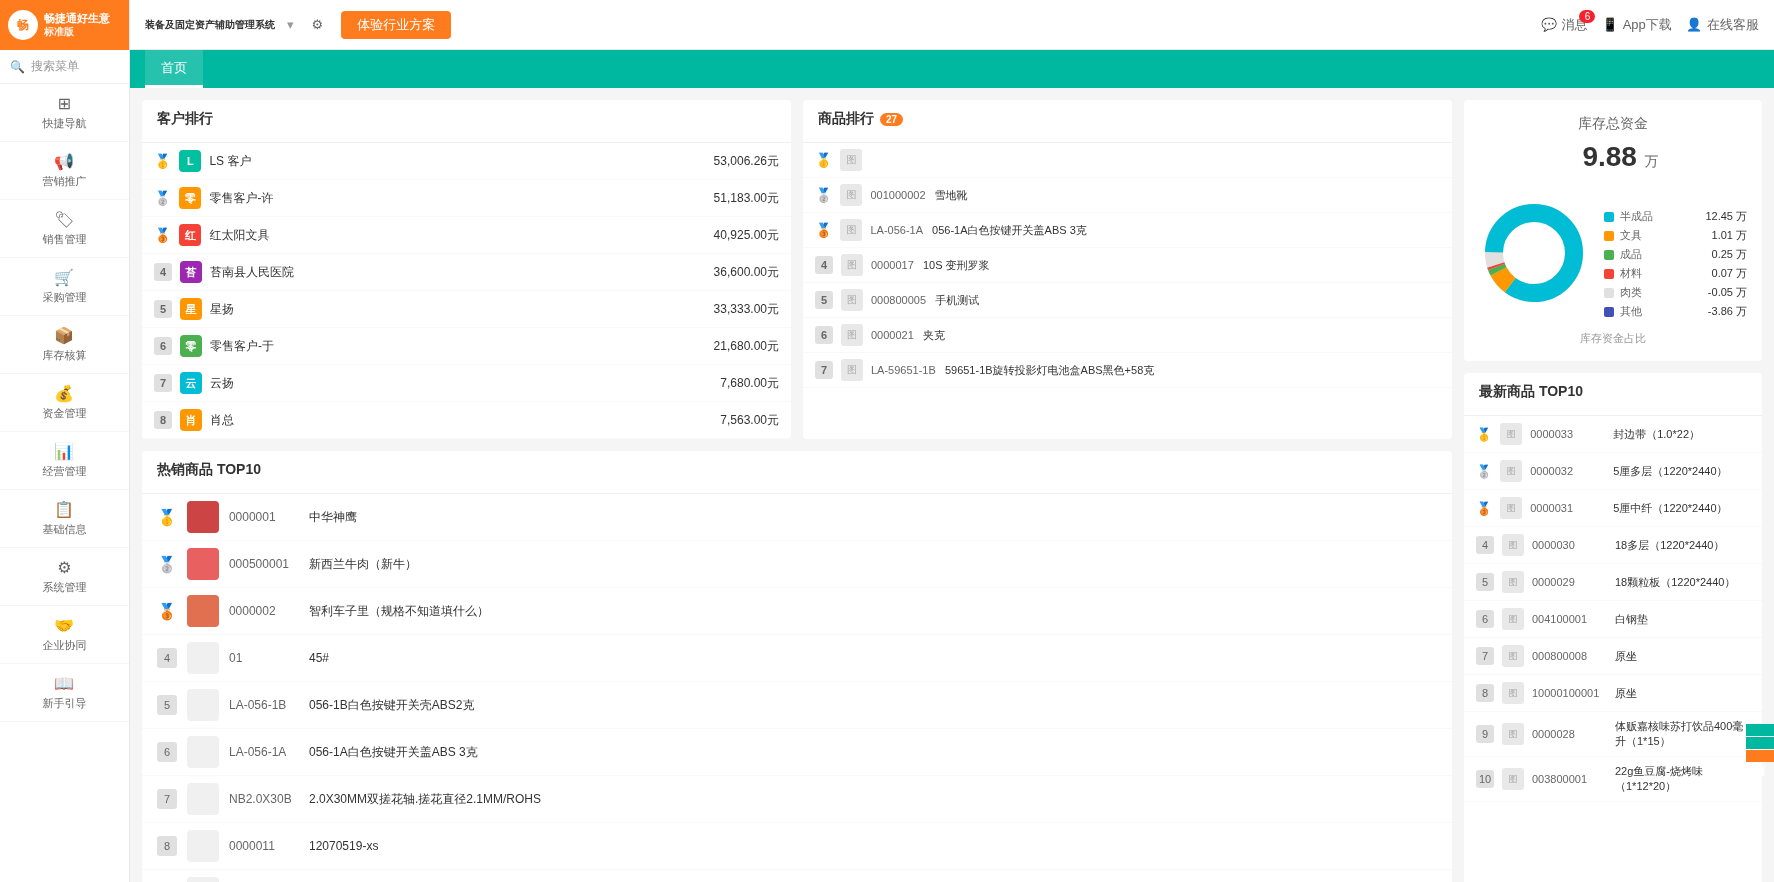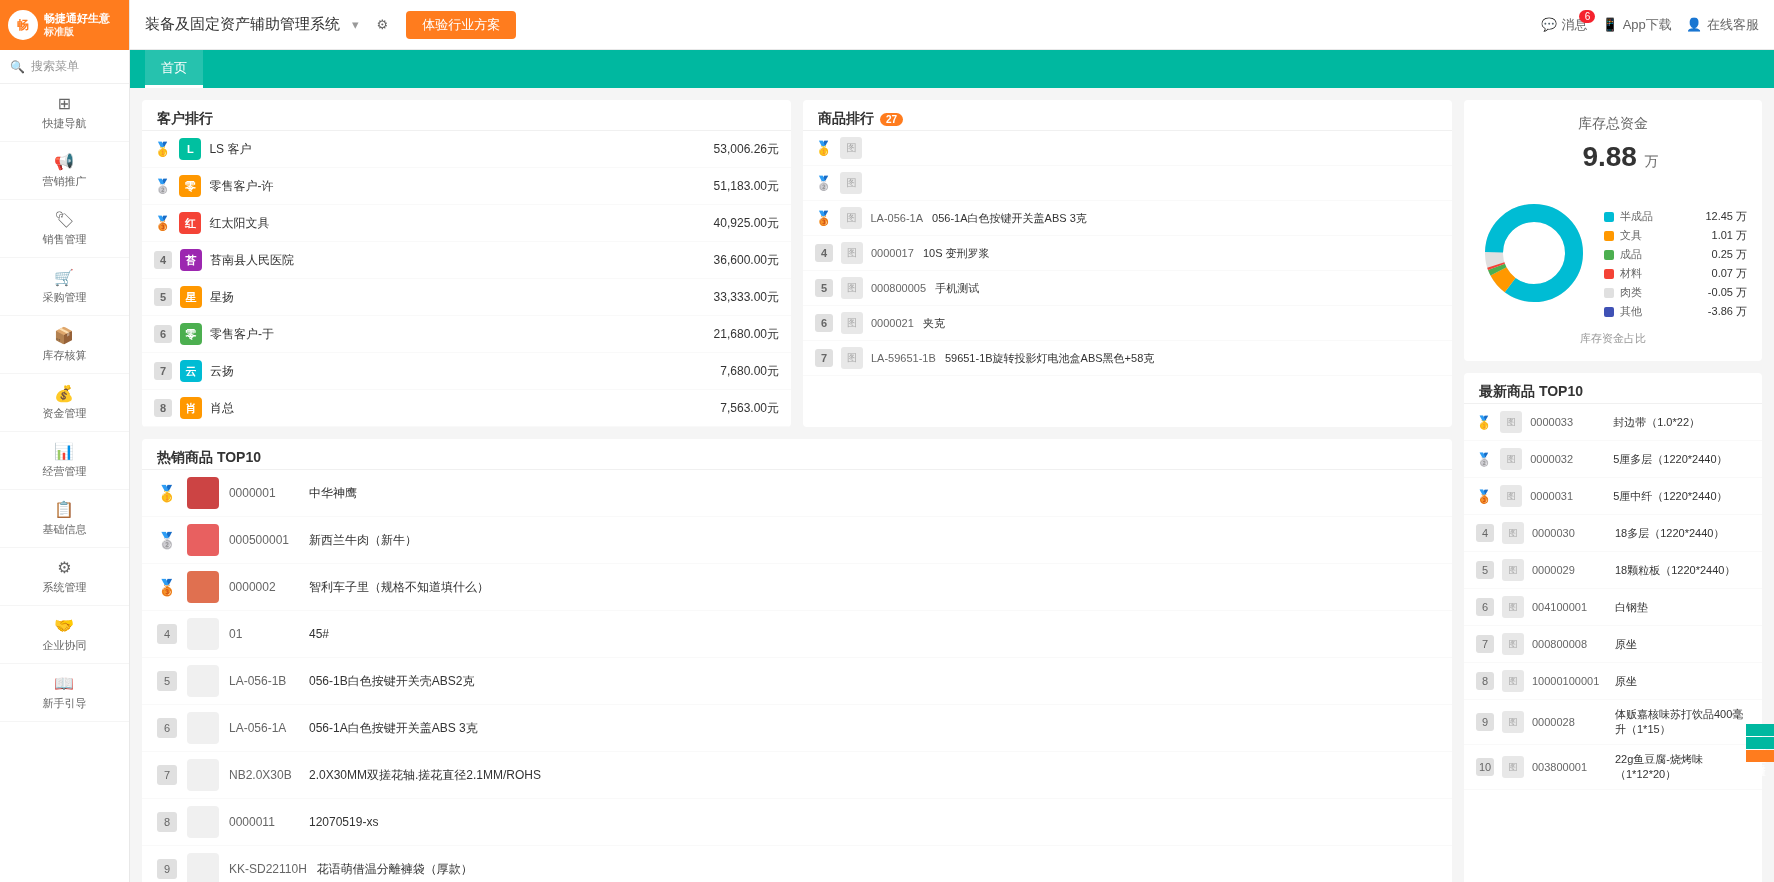--- a/index.html
+++ b/index.html
@@ -68,23 +68,23 @@
     .header {
       height: 50px;
       background: #fff;
       border-bottom: 1px solid #e8e8e8;
       display: flex;
       align-items: center;
       padding: 0 15px;
       gap: 10px;
     }
     .header-system-name {
-      font-size: 15px;
+      font-size: 10px;
       color: #333;
-      font-weight: 400;
+      font-weight: 700;
       flex: 0 0 auto;
     }
     .header-dropdown { cursor: pointer; color: #999; margin-left: 2px; }
     .header-settings { cursor: pointer; color: #666; margin: 0 8px; }
     .header-trial-btn {
       background: #ff7c1e;
       color: #fff;
       border: none;
       padding: 5px 16px;
       border-radius: 4px;
@@ -169,21 +169,21 @@
       background: #fff;
       border-radius: 4px;
       overflow: hidden;
     }
 
     
     .customer-panel {
       flex: 1;
     }
     .panel-header {
-      padding: 10px 15px 2px;
+      padding: 10px 15px 14px;
       border-bottom: 1px solid #f0f0f0;
       font-size: 14px;
       font-weight: bold;
       color: #333;
       display: flex;
       align-items: center;
       gap: 6px;
     }
 
     .rank-list { padding: 0; }
@@ -533,20 +533,24 @@
             <span style="background:#ff7c1e;color:#fff;border-radius:10px;font-size:10px;padding:1px 6px;">27</span>
           </div>
           <div class="rank-list" id="product-rank-list">
           <div class="prod-item">
       <span style="font-size:14px">🥇</span>
       <div class="prod-thumb">图</div>
     </div>
               <div class="prod-item">
       <span style="font-size:14px">🥈</span>
       <div class="prod-thumb">图</div>
+      <div class="prod-info">
+        <span class="prod-code">001000002</span>
+        <span>雪地靴</span>
+      </div>
     </div>
               <div class="prod-item">
       <span style="font-size:14px">🥉</span>
       <div class="prod-thumb">图</div>
       <div class="prod-info">
         <span class="prod-code">LA-056-1A</span>
         <span>056-1A白色按键开关盖ABS 3克</span>
       </div>
     </div>
               <div class="prod-item">

